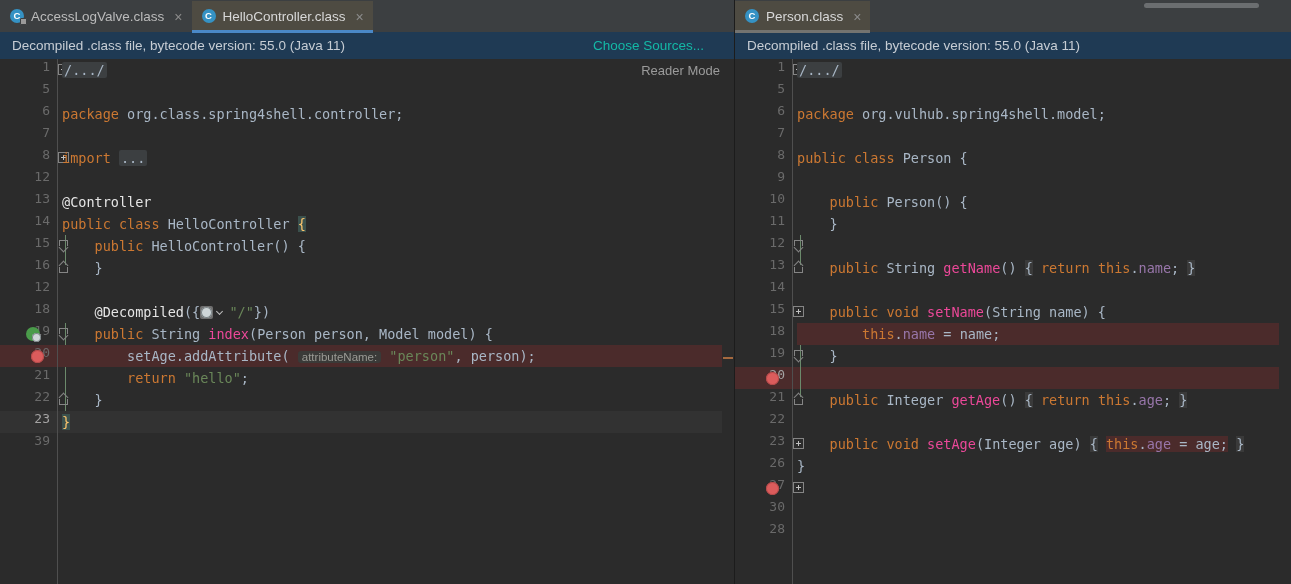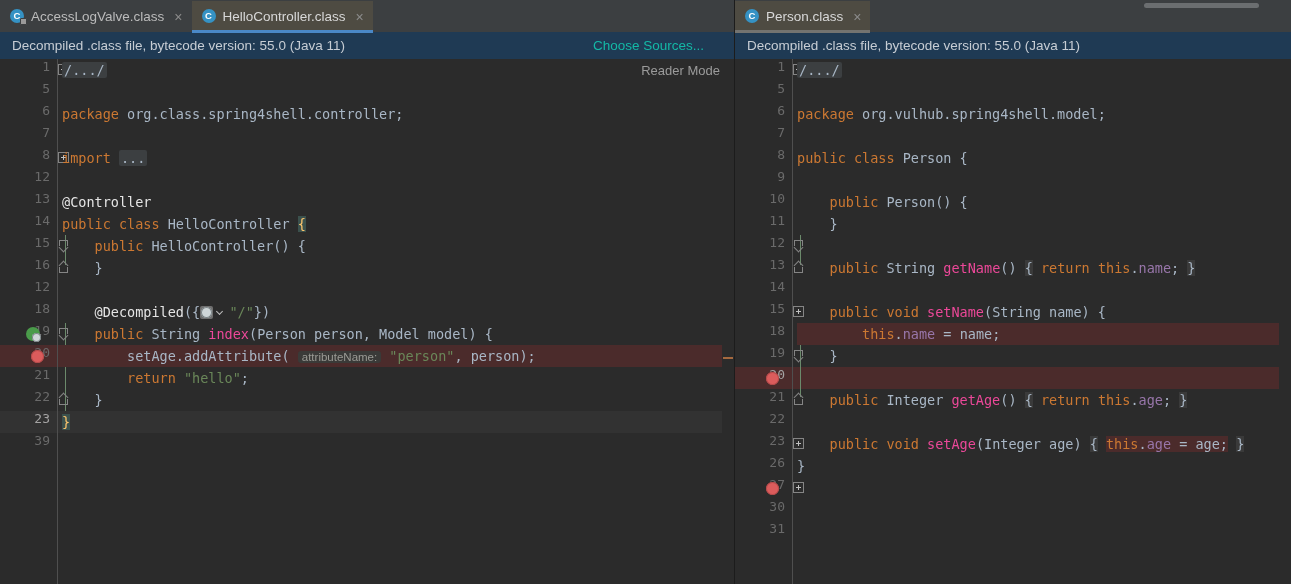--- a/index.html
+++ b/index.html
@@ -419,21 +419,21 @@
         <div class="ln" style="top:242px">15</div>
         <div class="ln" style="top:264px">18</div>
         <div class="ln" style="top:286px">19</div>
         <div class="ln current" style="top:308px">20</div>
         <div class="ln" style="top:330px">21</div>
         <div class="ln" style="top:352px">22</div>
         <div class="ln" style="top:374px">23</div>
         <div class="ln" style="top:396px">26</div>
         <div class="ln" style="top:418px">27</div>
         <div class="ln" style="top:440px">30</div>
-        <div class="ln" style="top:462px">31</div>
+        <div class="ln" style="top:462px">28</div>
 
         <div class="gmark bp" style="left:31px; top:313px"></div>
         <div class="gmark bp" style="left:31px; top:423px"></div>
       </div>
 
       <div class="foldstrip">
         <div class="foldline" style="top:176px; height:30px;"></div>
         <div class="foldline" style="top:286px; height:52px;"></div>
 
         <div class="fold" style="top:5px">

